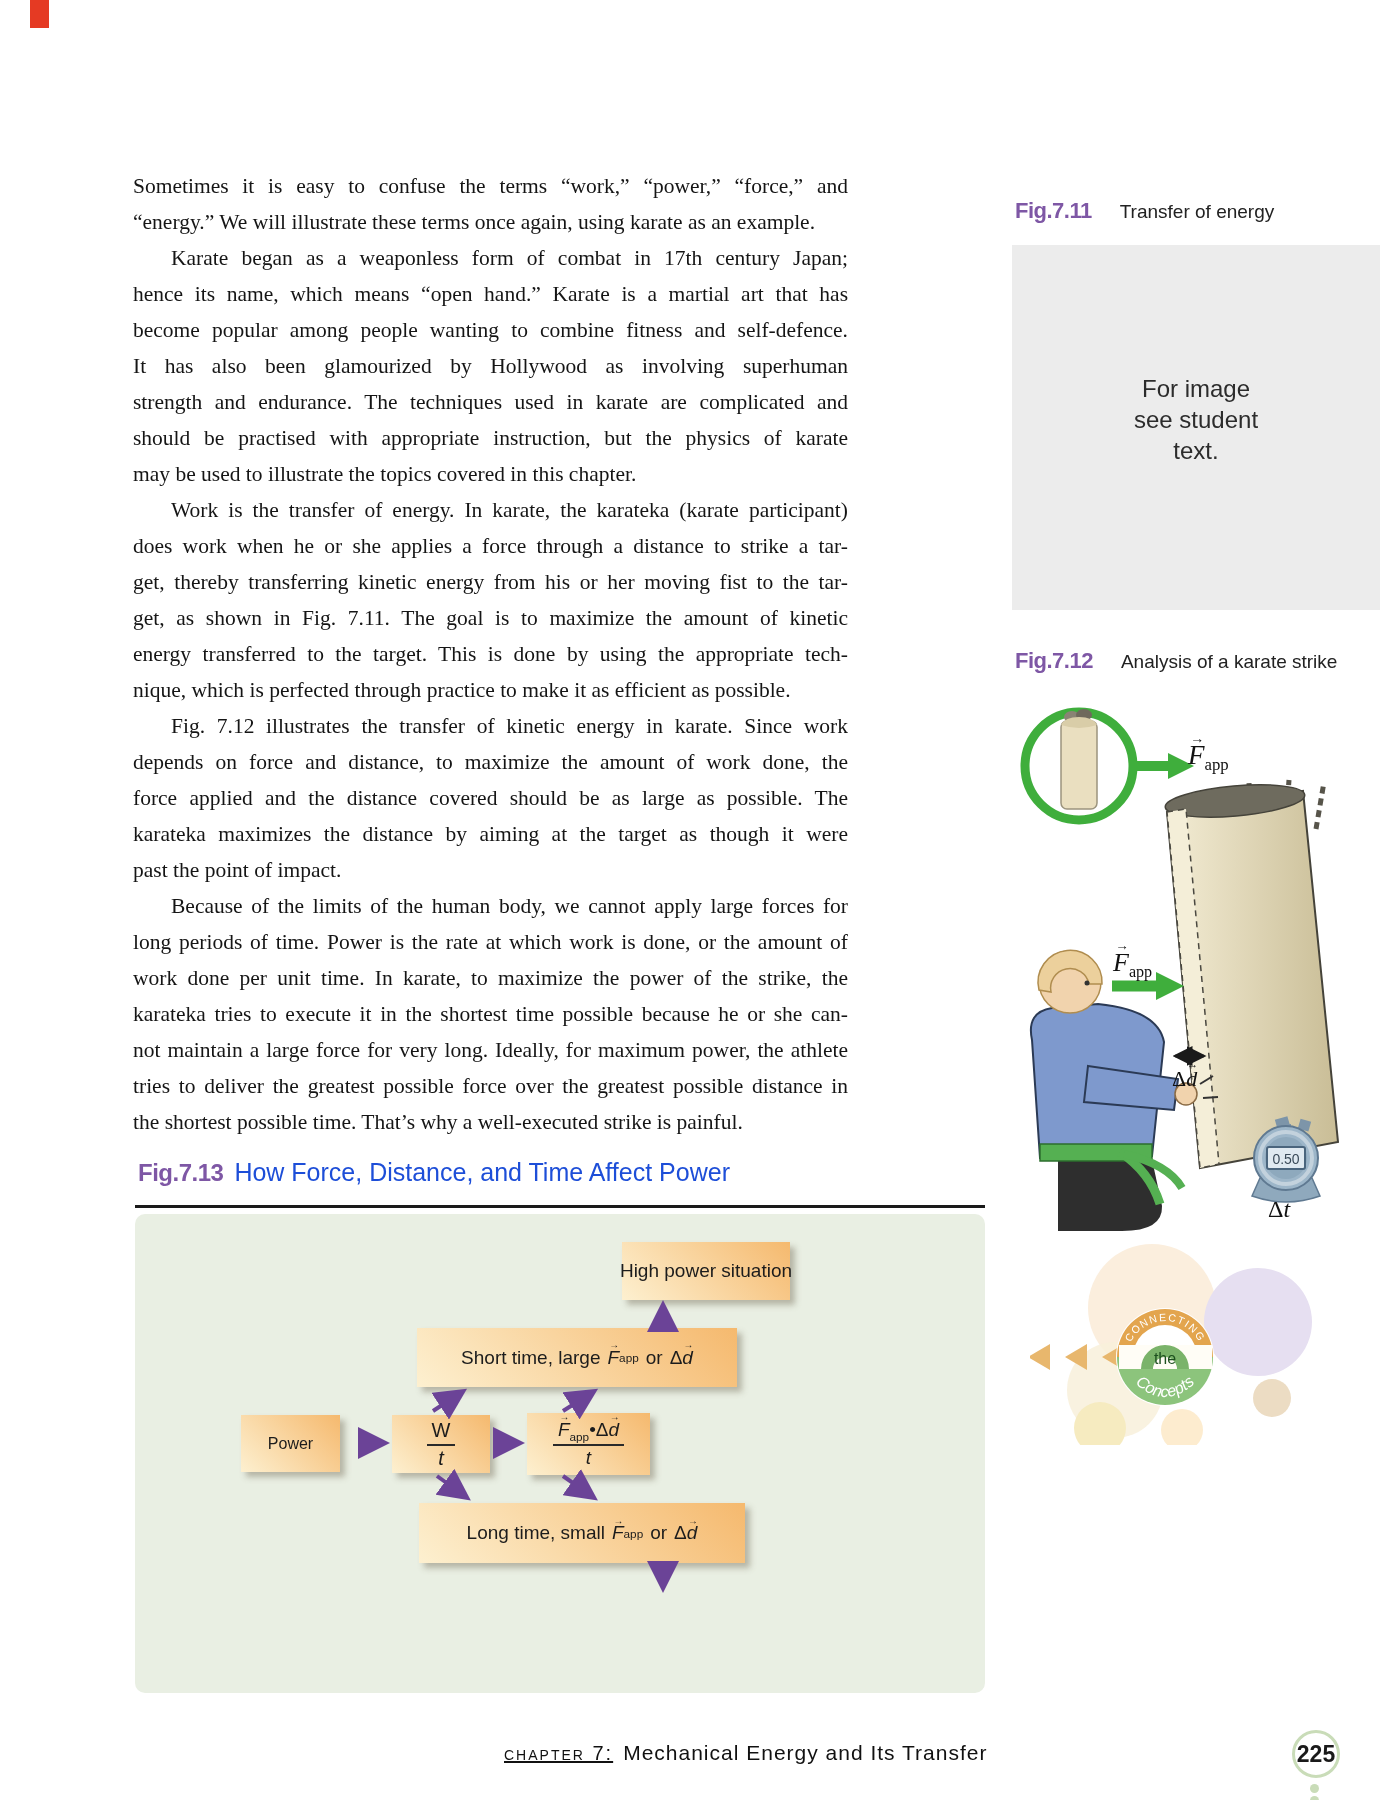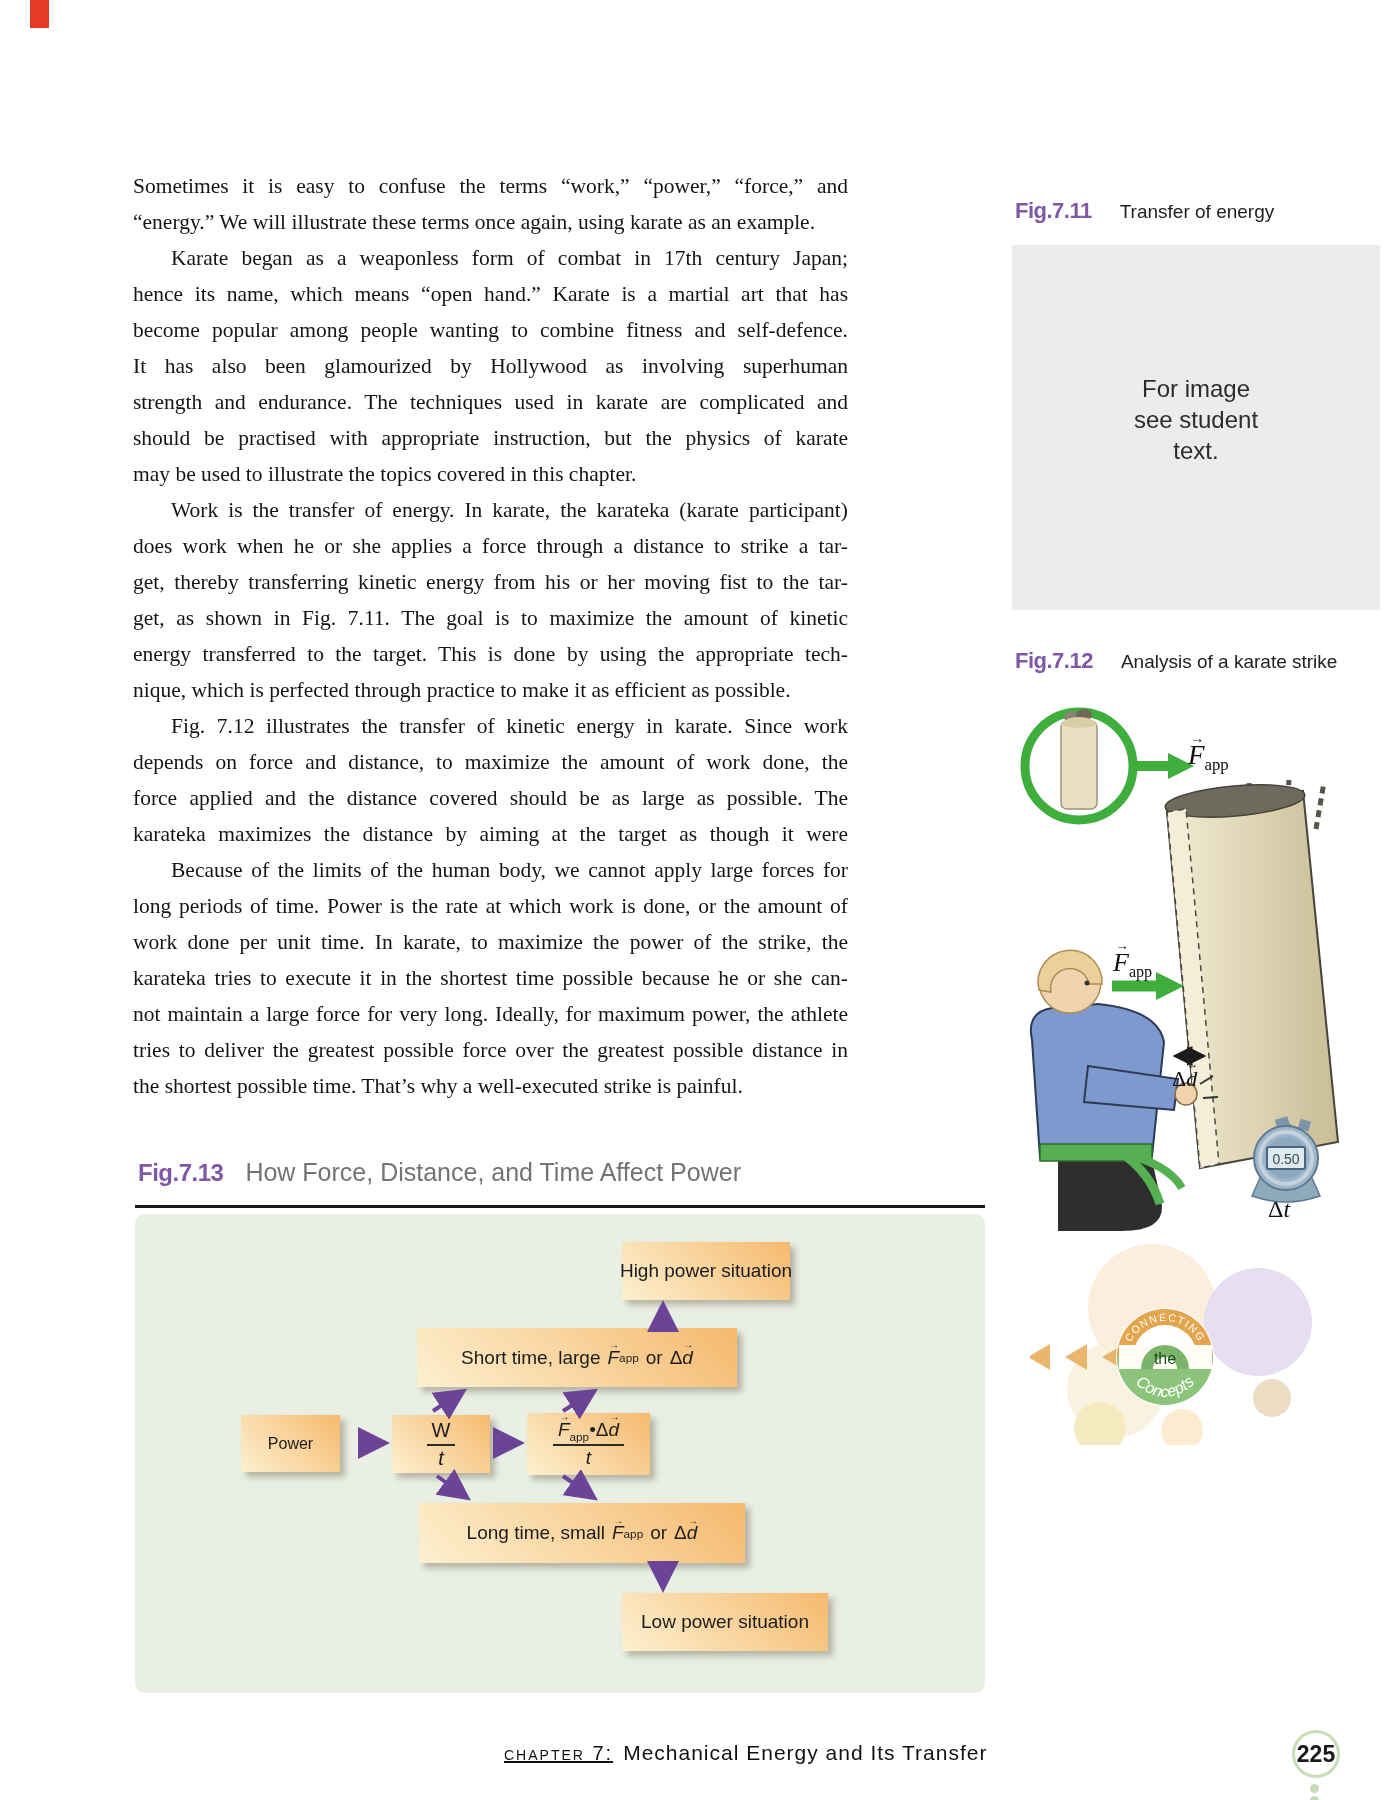--- a/index.html
+++ b/index.html
@@ -26,21 +26,21 @@
   
   .annot{position:absolute;font-family:"Liberation Serif",serif;color:#111;}
   .it{font-style:italic;}
   .vec{position:relative;display:inline-block;font-style:italic;}
   .vec::before{content:"\2192";position:absolute;left:50%;transform:translateX(-42%);
                top:-0.72em;font-size:0.52em;font-style:normal;}
   .annot sub,.fbox sub{font-size:0.62em;}
   
   #fig13-head{position:absolute;left:138px;top:1158px;white-space:nowrap;}
   #fig13-head .figlab{font-size:24px;}
-  #fig13-head .cap{font-size:25px;color:#737373;margin-left:22px;text-align:right;}
+  #fig13-head .cap{font-size:25px;color:#1d4ed8;margin-left:11px;text-align:right;}
   #rule{position:absolute;left:135px;top:1205px;width:850px;height:3px;background:#1a1a1a;}
   #panel{position:absolute;left:135px;top:1214px;width:850px;height:479px;
          background:#e9efe3;border-radius:10px;}
   .fbox{position:absolute;background:linear-gradient(45deg,#fdf0d0 0%,#f5b96e 100%);
         box-shadow:5px 5px 6px rgba(120,110,90,.45);
         display:flex;align-items:center;justify-content:center;
         font-size:19px;color:#1c1c1c;white-space:nowrap;}
   .fbox .pre{margin-right:7px;}
   .fbox .or{margin:0 7px;}
   .frac{display:inline-block;text-align:center;font-size:20px;}
@@ -78,20 +78,21 @@
     <div class="ln ind">Work is the transfer of energy. In karate, the karateka (karate participant)</div>
     <div class="ln">does work when he or she applies a force through a distance to strike a tar-</div>
     <div class="ln">get, thereby transferring kinetic energy from his or her moving fist to the tar-</div>
     <div class="ln">get, as shown in Fig. 7.11. The goal is to maximize the amount of kinetic</div>
     <div class="ln">energy transferred to the target. This is done by using the appropriate tech-</div>
     <div class="ln last">nique, which is perfected through practice to make it as efficient as possible.</div>
     <div class="ln ind">Fig. 7.12 illustrates the transfer of kinetic energy in karate. Since work</div>
     <div class="ln">depends on force and distance, to maximize the amount of work done, the</div>
     <div class="ln">force applied and the distance covered should be as large as possible. The</div>
     <div class="ln">karateka maximizes the distance by aiming at the target as though it were</div>
+    <div class="ln last">past the point of impact.</div>
     <div class="ln ind">Because of the limits of the human body, we cannot apply large forces for</div>
     <div class="ln">long periods of time. Power is the rate at which work is done, or the amount of</div>
     <div class="ln">work done per unit time. In karate, to maximize the power of the strike, the</div>
     <div class="ln">karateka tries to execute it in the shortest time possible because he or she can-</div>
     <div class="ln">not maintain a large force for very long. Ideally, for maximum power, the athlete</div>
     <div class="ln">tries to deliver the greatest possible force over the greatest possible distance in</div>
     <div class="ln last">the shortest possible time. That’s why a well-executed strike is painful.</div>
   </div>
 
   <div class="figrow" style="left:1015px;top:198px;">
@@ -267,23 +268,20 @@
     <span class="pre">Long time, small</span>
       <span class="vec">F</span>
       <sub>app</sub>
       <span class="or">or</span>
       <span>Δ</span>
       <span class="vec">d</span>
   </div>
   <div class="fbox" style="left:622px;top:1242px;width:168px;height:58px;">
     <span>High power situation</span>
   </div>
-  <div class="fbox" style="left:622px;top:1593px;width:206px;height:58px;">
-    <span>Low power situation</span>
-  </div>
 
   <svg id="flow-arrows" viewBox="135 1214 850 479" width="850" height="479">
     <defs>
       <marker id="pah" markerWidth="8" markerHeight="8" refX="6.5" refY="4" orient="auto">
         <path d="M0,0 L8,4 L0,8 z" fill="#6b4397"></path>
         </marker>
     </defs>
     <g stroke="#6b4397" stroke-width="4" fill="none" marker-end="url(#pah)">
       <line x1="360" y1="1443" x2="384" y2="1443"></line>
       <line x1="498" y1="1443" x2="519" y2="1443"></line>

